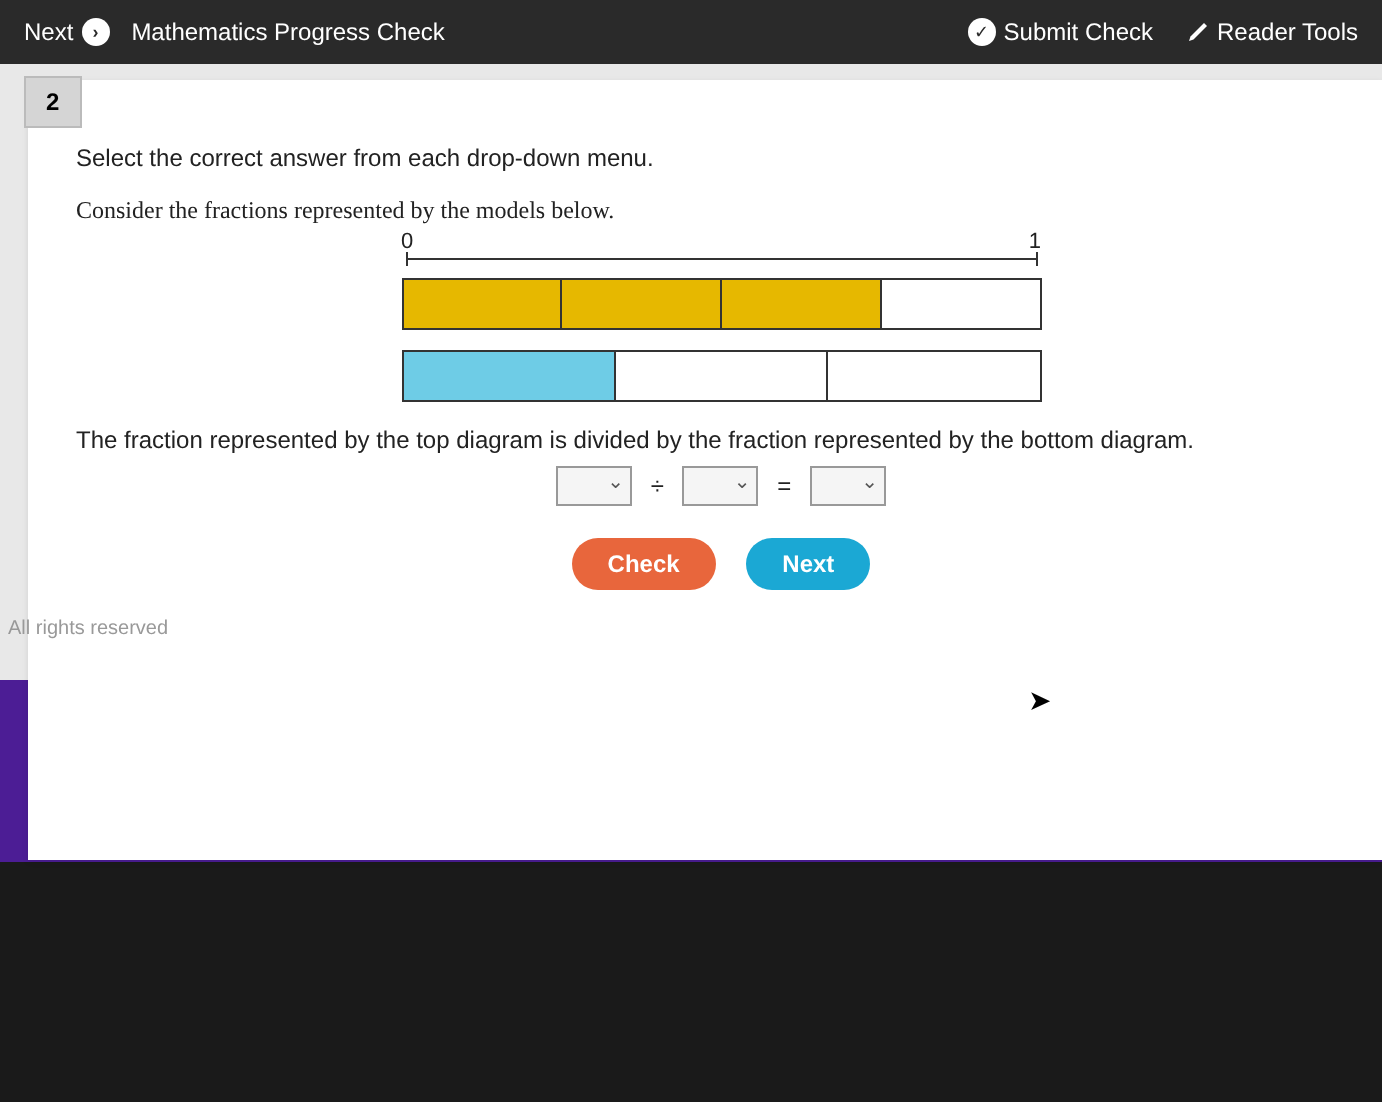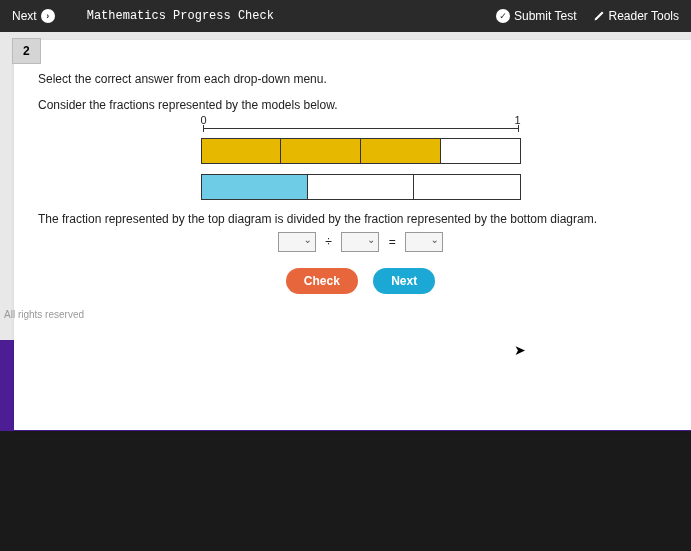--- a/index.html
+++ b/index.html
@@ -2,30 +2,30 @@
 <html><head>
   <meta charset="utf-8">
   <style>
     * { margin: 0; padding: 0; box-sizing: border-box; }
     body { font-family: Arial, sans-serif; background: #1a1a1a; width: 691px; height: 551px; overflow: hidden; }
     .screen { background: #e8e8e8; height: 340px; position: relative; }
     .topbar { background: #2a2a2a; color: #fff; display: flex; align-items: center; padding: 6px 12px; font-size: 12px; height: 32px; }
     .topbar-left { display: flex; align-items: center; gap: 8px; }
     .next-btn { display: flex; align-items: center; gap: 4px; cursor: pointer; }
     .circle-icon { width: 14px; height: 14px; border-radius: 50%; background: #fff; display: inline-flex; align-items: center; justify-content: center; color: #2a2a2a; font-size: 9px; font-weight: bold; }
-    .topbar-title { margin-left: 24px; font-family: Liberation Mono, monospace; }
+    .topbar-title { margin-left: 3px; }
     .topbar-right { margin-left: auto; display: flex; gap: 16px; align-items: center; }
     .tb-item { display: flex; align-items: center; gap: 4px; cursor: pointer; }
     .check-icon { width: 14px; height: 14px; border-radius: 50%; background: #fff; color: #2a2a2a; display: inline-flex; align-items: center; justify-content: center; font-size: 9px; }
     .pencil-icon { width: 12px; height: 12px; color: #fff; }
     .content-area { background: #fff; margin: 8px 0 0 14px; padding: 0; position: relative; height: 390px; box-shadow: 0 1px 3px rgba(0,0,0,0.1); }
     .qnum { position: absolute; top: -2px; left: -2px; background: #d5d5d5; padding: 5px 10px; font-size: 12px; font-weight: bold; border: 1px solid #bbb; }
     .inner { padding: 32px 8px 16px 24px; font-size: 12px; color: #222; }
     .instr1 { margin-bottom: 12px; }
-    .instr2 { margin-bottom: 4px; }
+    .instr2 { margin-bottom: 4px; font-family: Liberation Serif, serif; }
     .number-line { width: 320px; margin: 0 auto; position: relative; height: 16px; }
     .nl-label-0 { position: absolute; left: 0; top: -2px; font-size: 11px; }
     .nl-label-1 { position: absolute; right: 0; top: -2px; font-size: 11px; }
     .nl-line { position: absolute; top: 12px; left: 2px; right: 2px; height: 1px; background: #333; }
     .nl-tick { position: absolute; top: 9px; width: 1px; height: 7px; background: #333; }
     .models { width: 320px; margin: 6px auto 12px auto; }
     .bar { display: flex; border: 1px solid #333; height: 26px; margin-bottom: 10px; }
     .cell { border-right: 1px solid #333; }
     .cell:last-child { border-right: none; }
     .yellow { background: #e6b800; }
@@ -54,21 +54,21 @@
     <div class="topbar-left">
       <div class="next-btn">
         <span>Next</span>
         <span class="circle-icon">›</span>
       </div>
       <span class="topbar-title">Mathematics Progress Check</span>
     </div>
     <div class="topbar-right">
       <div class="tb-item">
         <span class="check-icon">✓</span>
-        <span>Submit Test</span>
+        <span>Submit Check</span>
       </div>
       <div class="tb-item">
         <svg class="pencil-icon" viewBox="0 0 16 16" fill="currentColor">
             <path d="M12 2l2 2-9 9-3 1 1-3 9-9z"></path>
           </svg>
         <span>Reader Tools</span>
       </div>
     </div>
   </div>
 

